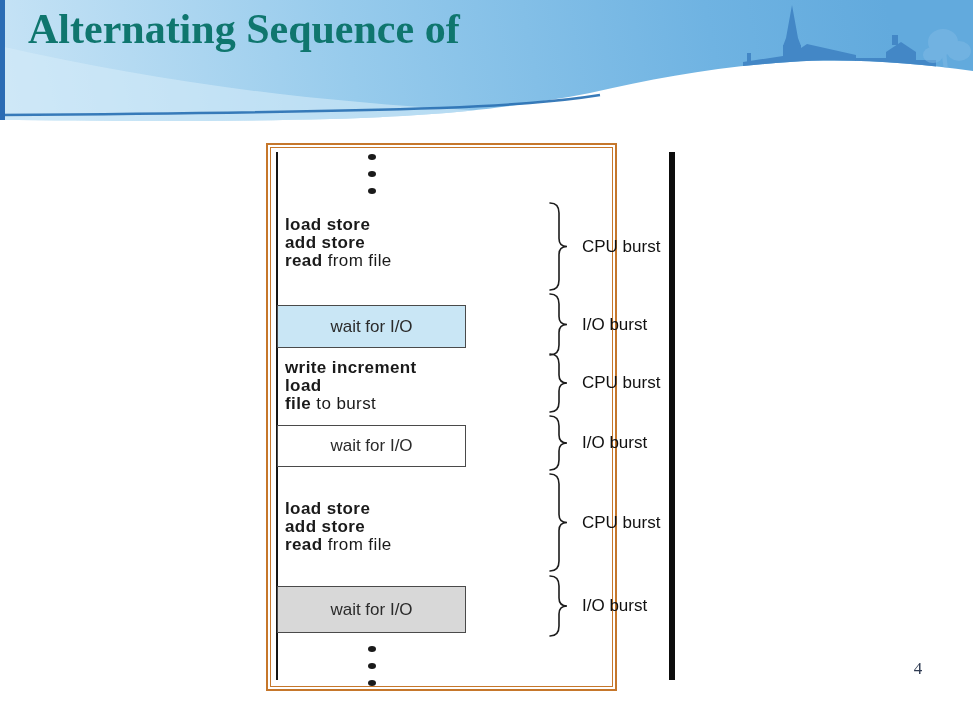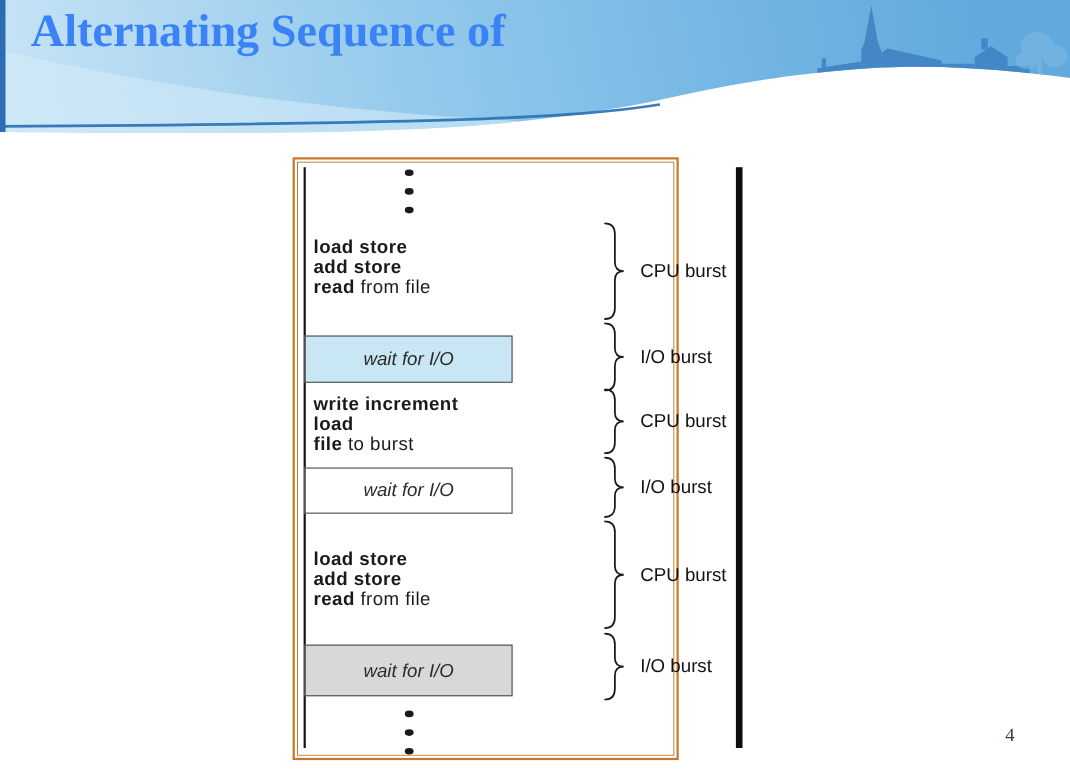--- a/index.html
+++ b/index.html
@@ -7,21 +7,21 @@
   .slide {
     position:relative; width:973px; height:707px;
     background:#ffffff; overflow:hidden;
     font-family:"Liberation Sans", sans-serif;
   }
   
   .header-svg { position:absolute; left:0; top:0; width:973px; height:135px; display:block; }
   .title {
     position:absolute; left:28px; top:5px;
     font-family:"Liberation Serif", serif; font-weight:bold;
-    font-size:42px; line-height:49px; color:#3b82f6;
+    font-size:42px; line-height:49px; color:#0f766e;
   }
   
   .figure-frame {
     position:absolute; left:266px; top:143px; width:351px; height:548px;
     border:2px solid #C6772B; background:#ffffff;
   }
   .figure-frame-inner {
     position:absolute; left:2px; top:2px; right:2px; bottom:2px;
     border:1px solid #C6772B;
   }
@@ -38,21 +38,21 @@
   .code-block .code-line { white-space:pre; }
   .code-block b { font-weight:bold; }
   .code-block-1 { top:68px; }
   .code-block-2 { top:211px; }
   .code-block-3 { top:352px; }
   
   .wait-box {
     position:absolute; left:6px; width:189px;
     border:1px solid #4a4a4a;
     display:flex; align-items:center; justify-content:center;
-    font-size:17px; font-style:italic; color:#2b2b2b;
+    font-size:17px; color:#2b2b2b;
   }
   .wait-box-1 { top:157px; height:43px; }
   .wait-box-2 { top:277px; height:42px; }
   .wait-box-3 { top:438px; height:47px; }
   
   .brace-row { position:absolute; left:277px; display:flex; align-items:center;justify-content:flex-end; }
   .brace-row svg { display:block; flex:0 0 auto; }
   .brace-label { margin-left:14px; font-size:17px; color:#111; white-space:nowrap; }
   .brace-1 { top:54px;  height:89px; }
   .brace-2 { top:145px; height:63px; }

